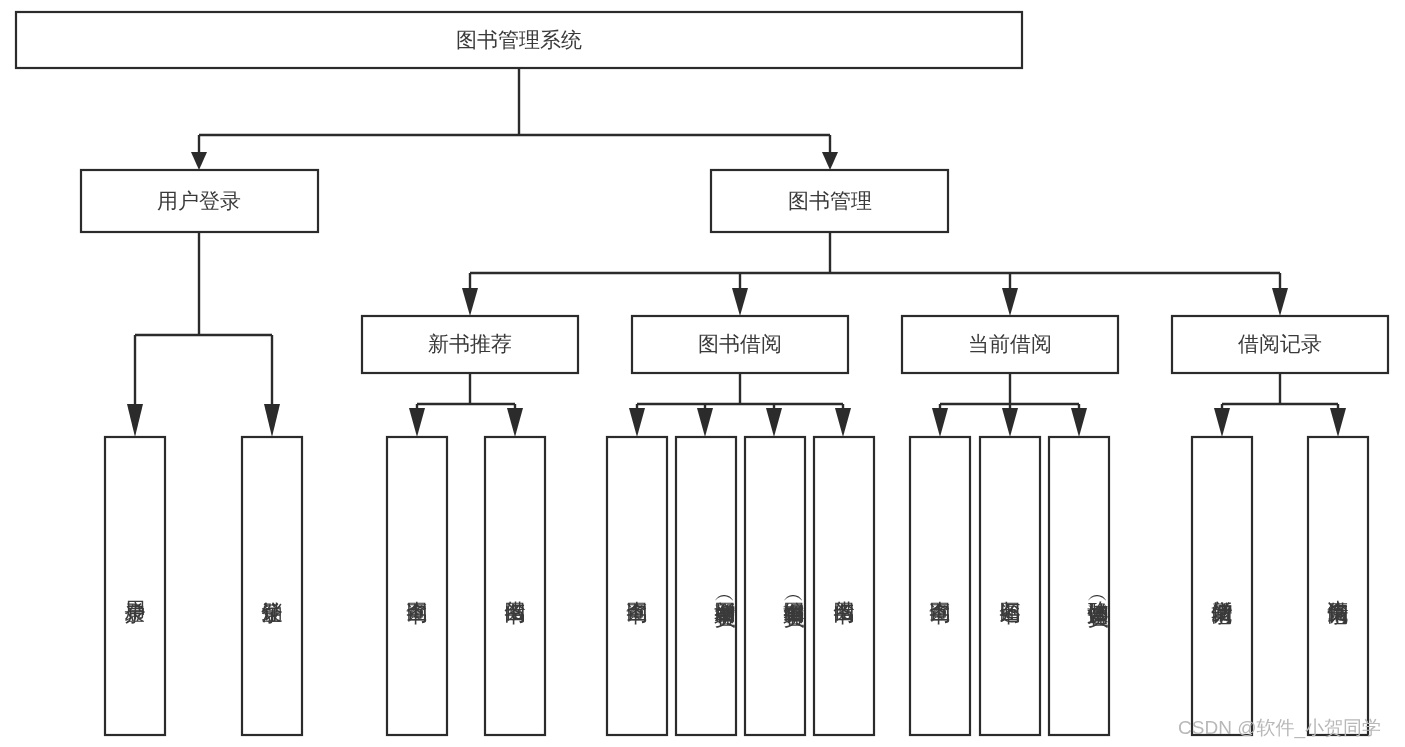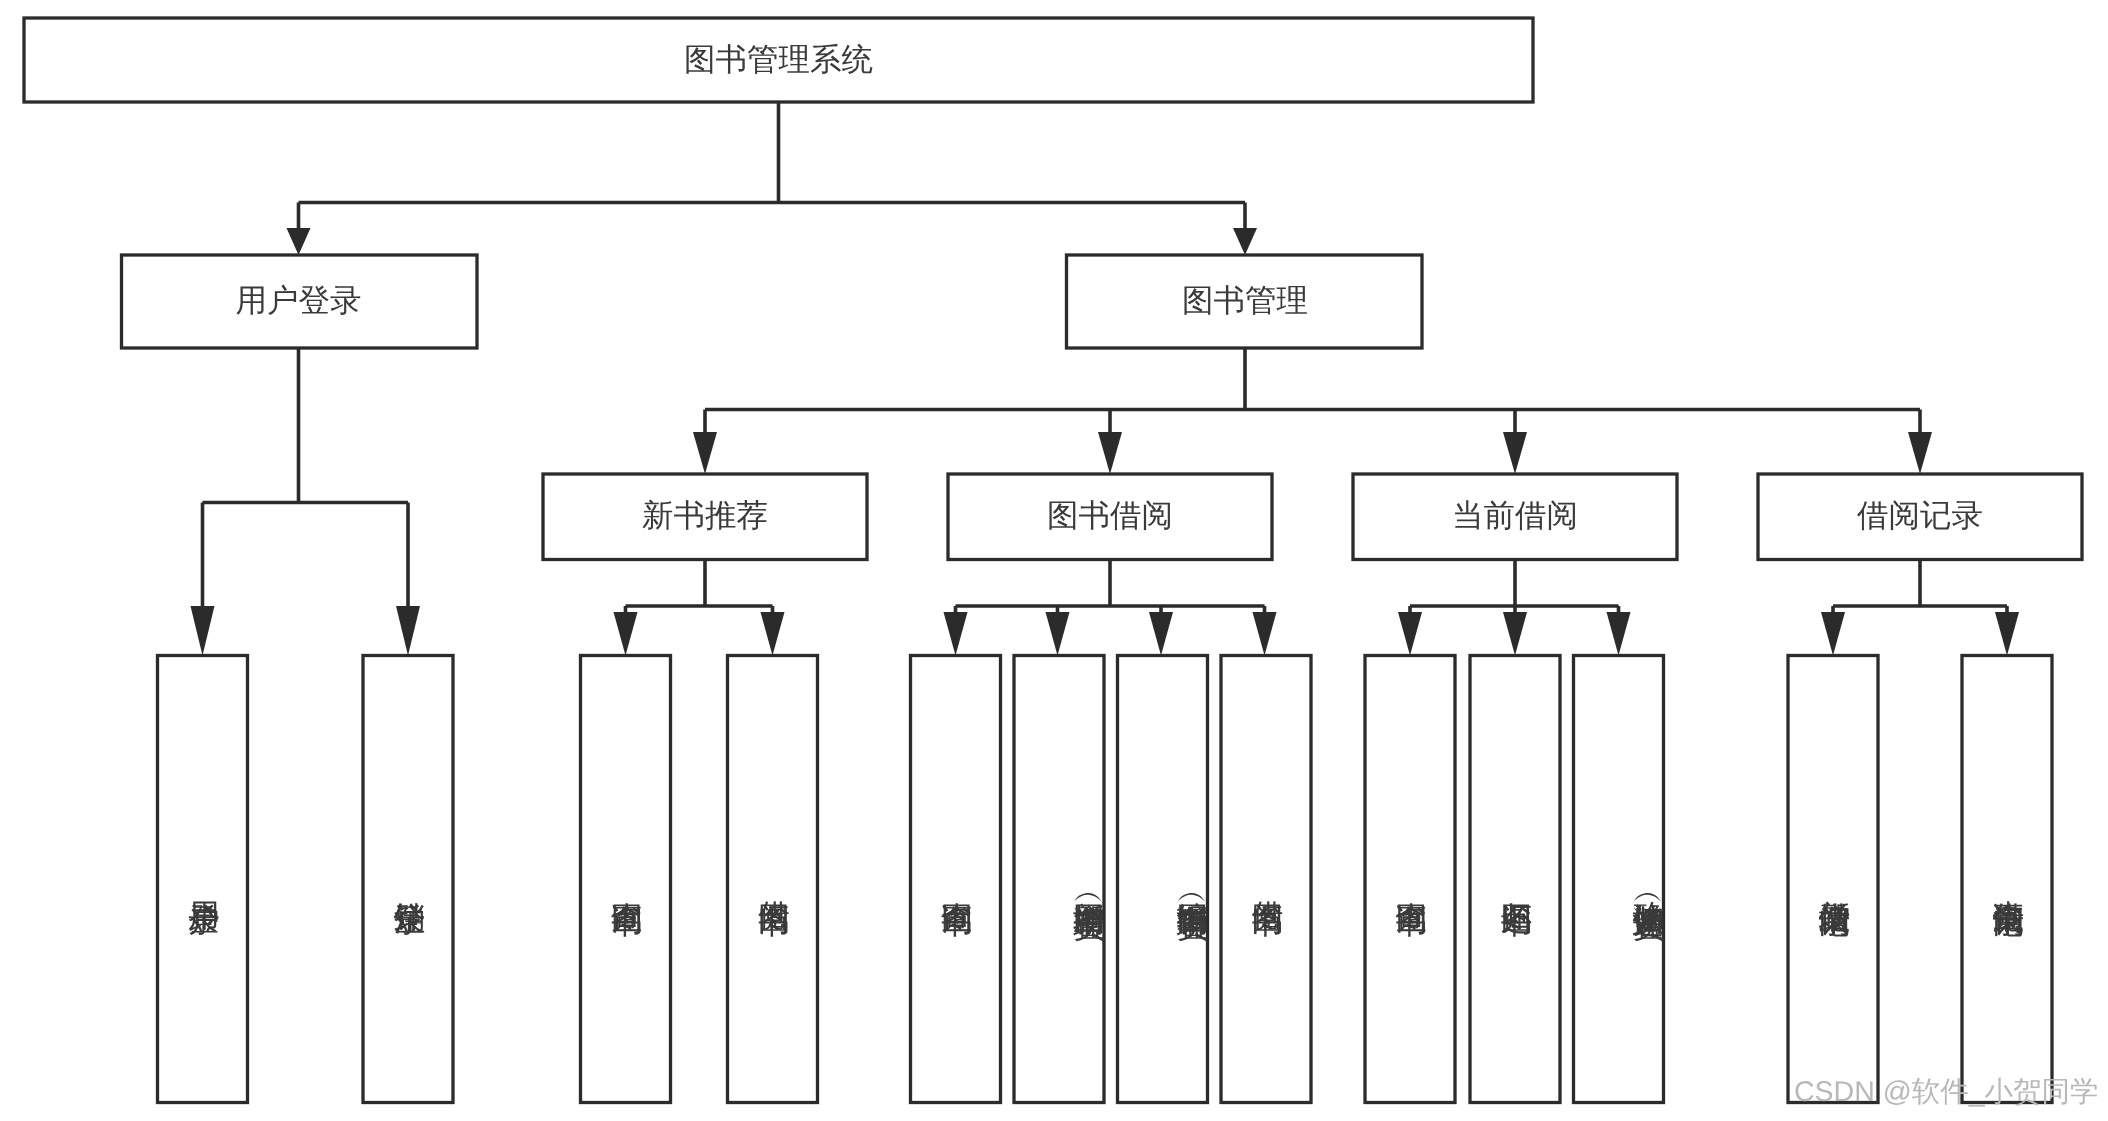--- a/index.html
+++ b/index.html
@@ -60,21 +60,21 @@
     align-items: flex-start;
     justify-content: center;
     white-space: nowrap;
     pointer-events: none;
   }
   .node-label-v.centered {
     align-items: center;
   }
   .watermark {
     position: absolute;
-    right: 6px;
+    right: 24px;
     bottom: 6px;
     font-family: "Liberation Sans", "DejaVu Sans", sans-serif;
     font-size: 19px;
     color: #b8b8b8;
     white-space: nowrap;
     pointer-events: none;
   }
 </style>
 </head>
 <body>

